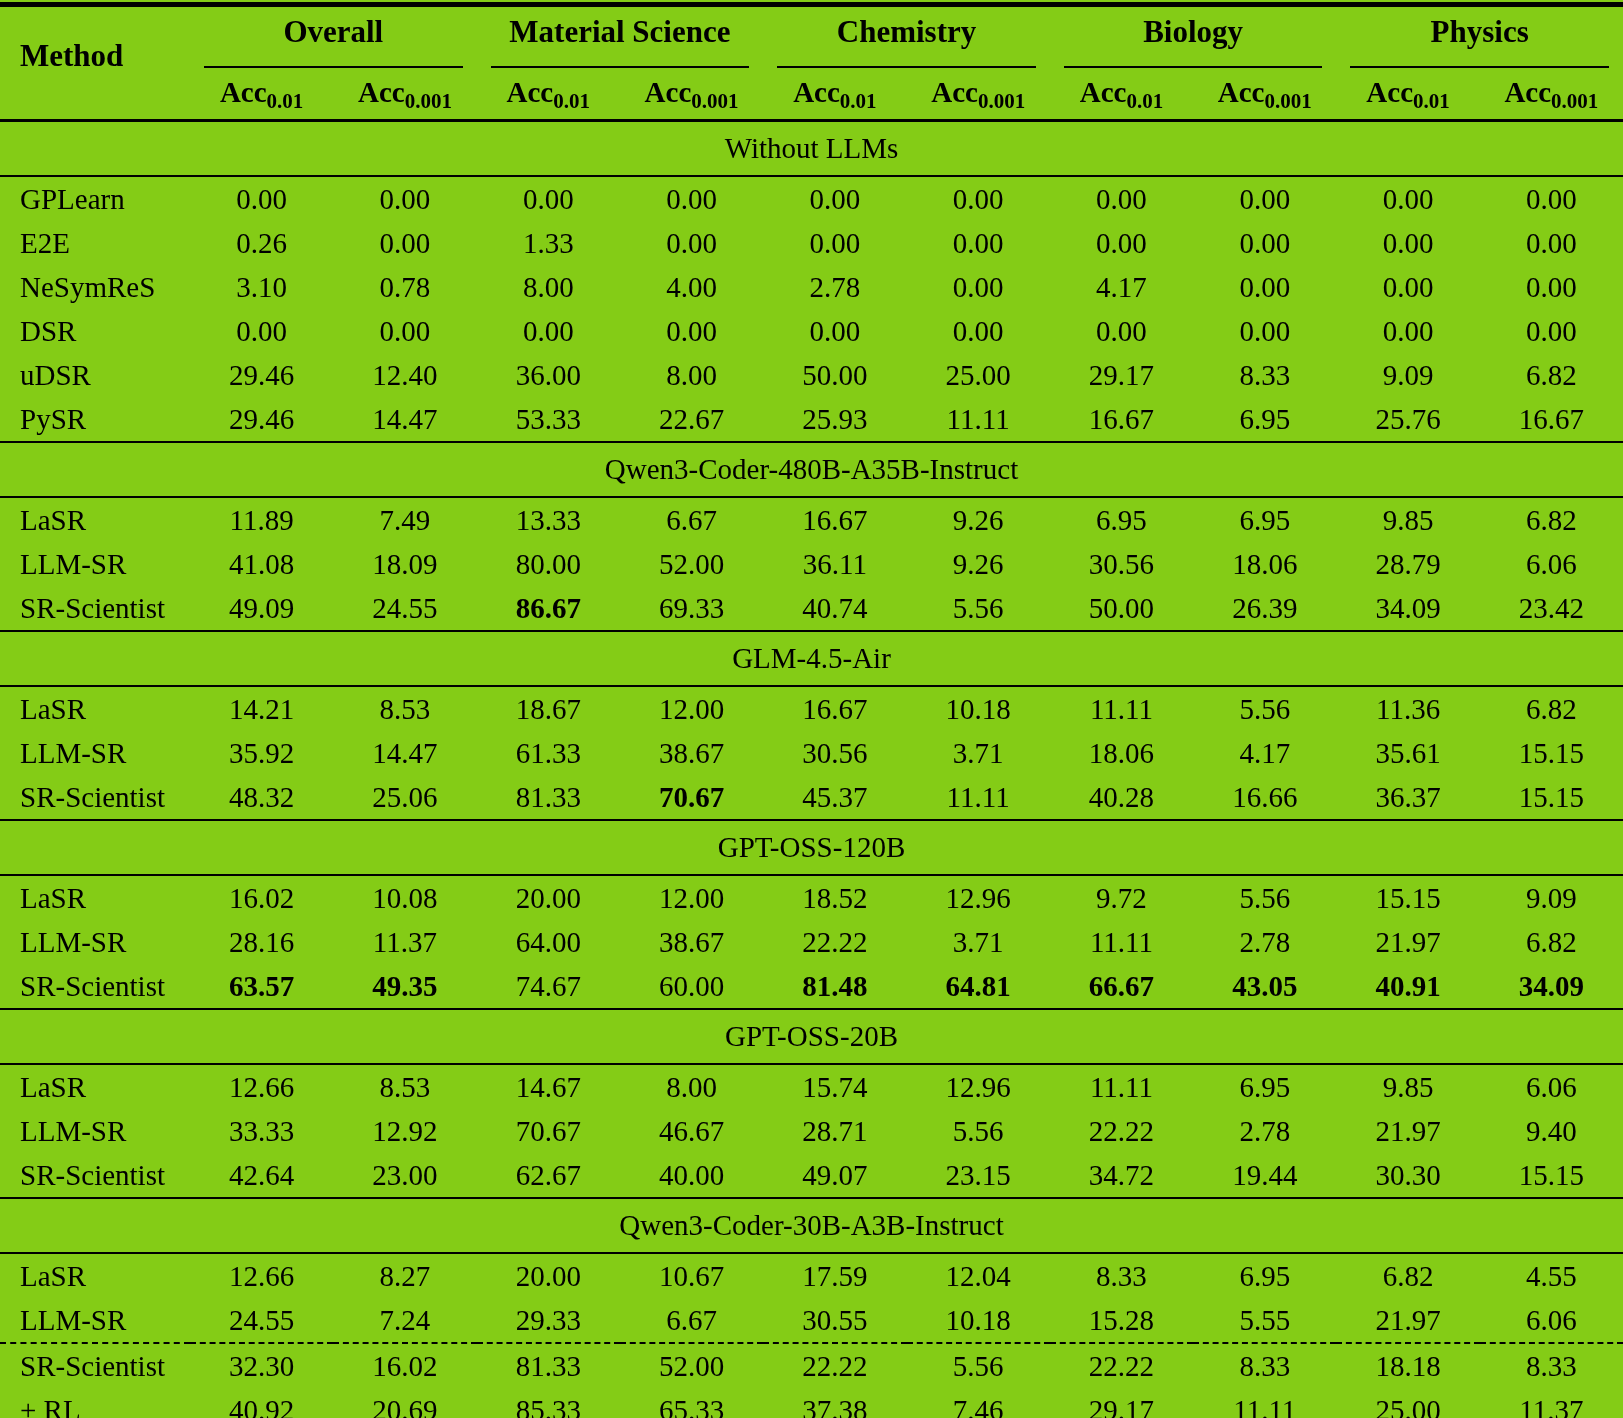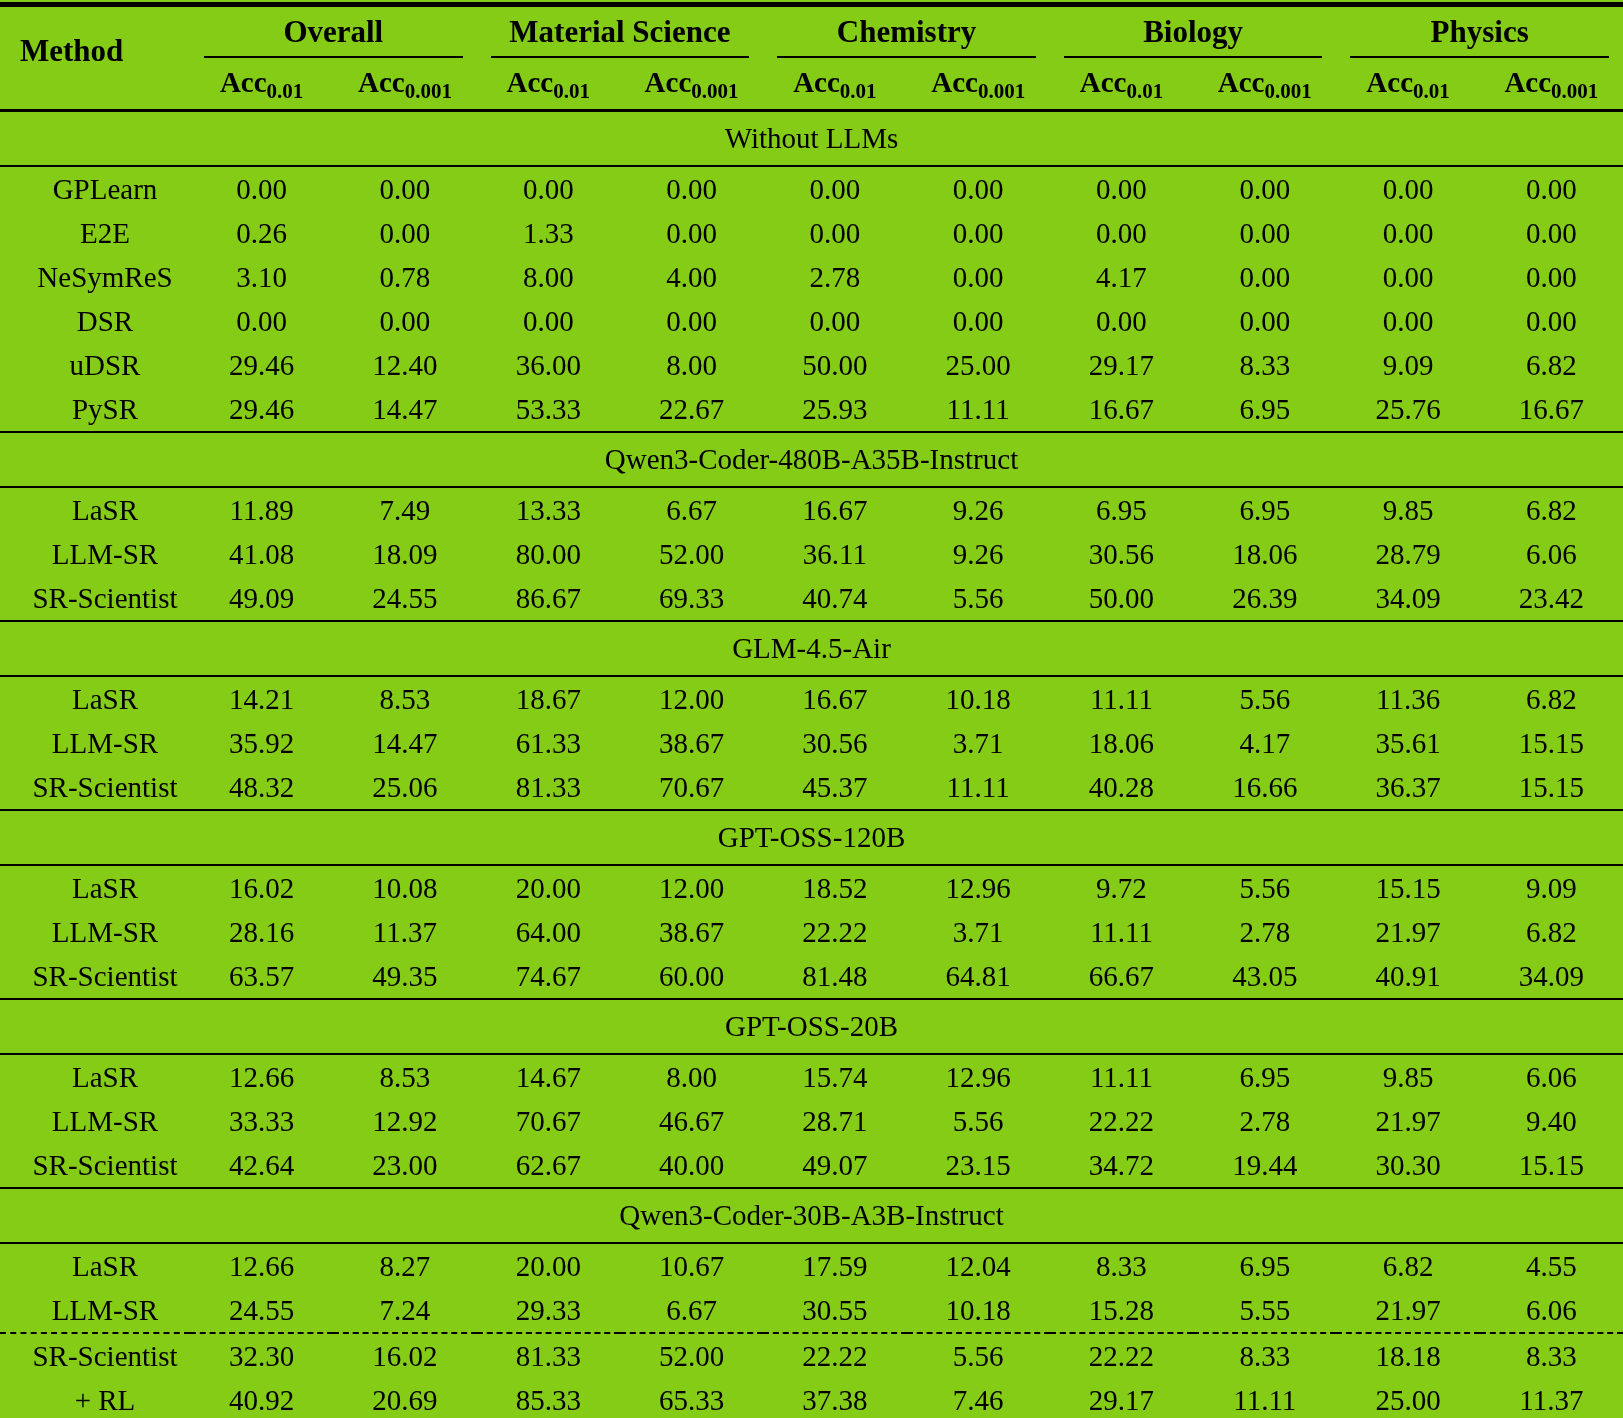--- a/index.html
+++ b/index.html
@@ -35,21 +35,21 @@
     padding: 0 0 14px 20px;
     border-bottom: 3px solid #000000;
   }
   th.group-head {
     vertical-align: bottom;
     padding: 8px 0 0 0;
   }
   .group-label {
     font-size: 31px;
     line-height: 34px;
-    padding-bottom: 7px;
+    padding-bottom: 17px;
     border-bottom: 2px solid #000000;
     margin: 0 14px;
     text-align: center;
   }
   th.acc-head {
     font-size: 29px;
     text-align: center;
     padding: 9px 0 12px 0;
     border-bottom: 3px solid #000000;
     line-height: 30px;
@@ -75,24 +75,24 @@
   
   tr.data-row td {
     font-size: 29px;
     line-height: 32px;
     padding: 6px 0 6px 0;
     text-align: center;
     overflow: hidden;
     white-space: nowrap;
   }
   tr.data-row td.method-cell {
-    text-align: center;
+    text-align: left;
     padding-left: 20px;
   }
-  td.best { font-weight: normal; }
+  td.best { font-weight: bold; }
   tr.dashed-top td { border-top: 2px dashed #000000; }
 </style>
 </head>
 <body>
 
 <div id="page">
   <table class="results">
     <colgroup>
         <col class="method-col">
         <col class="val-col">

